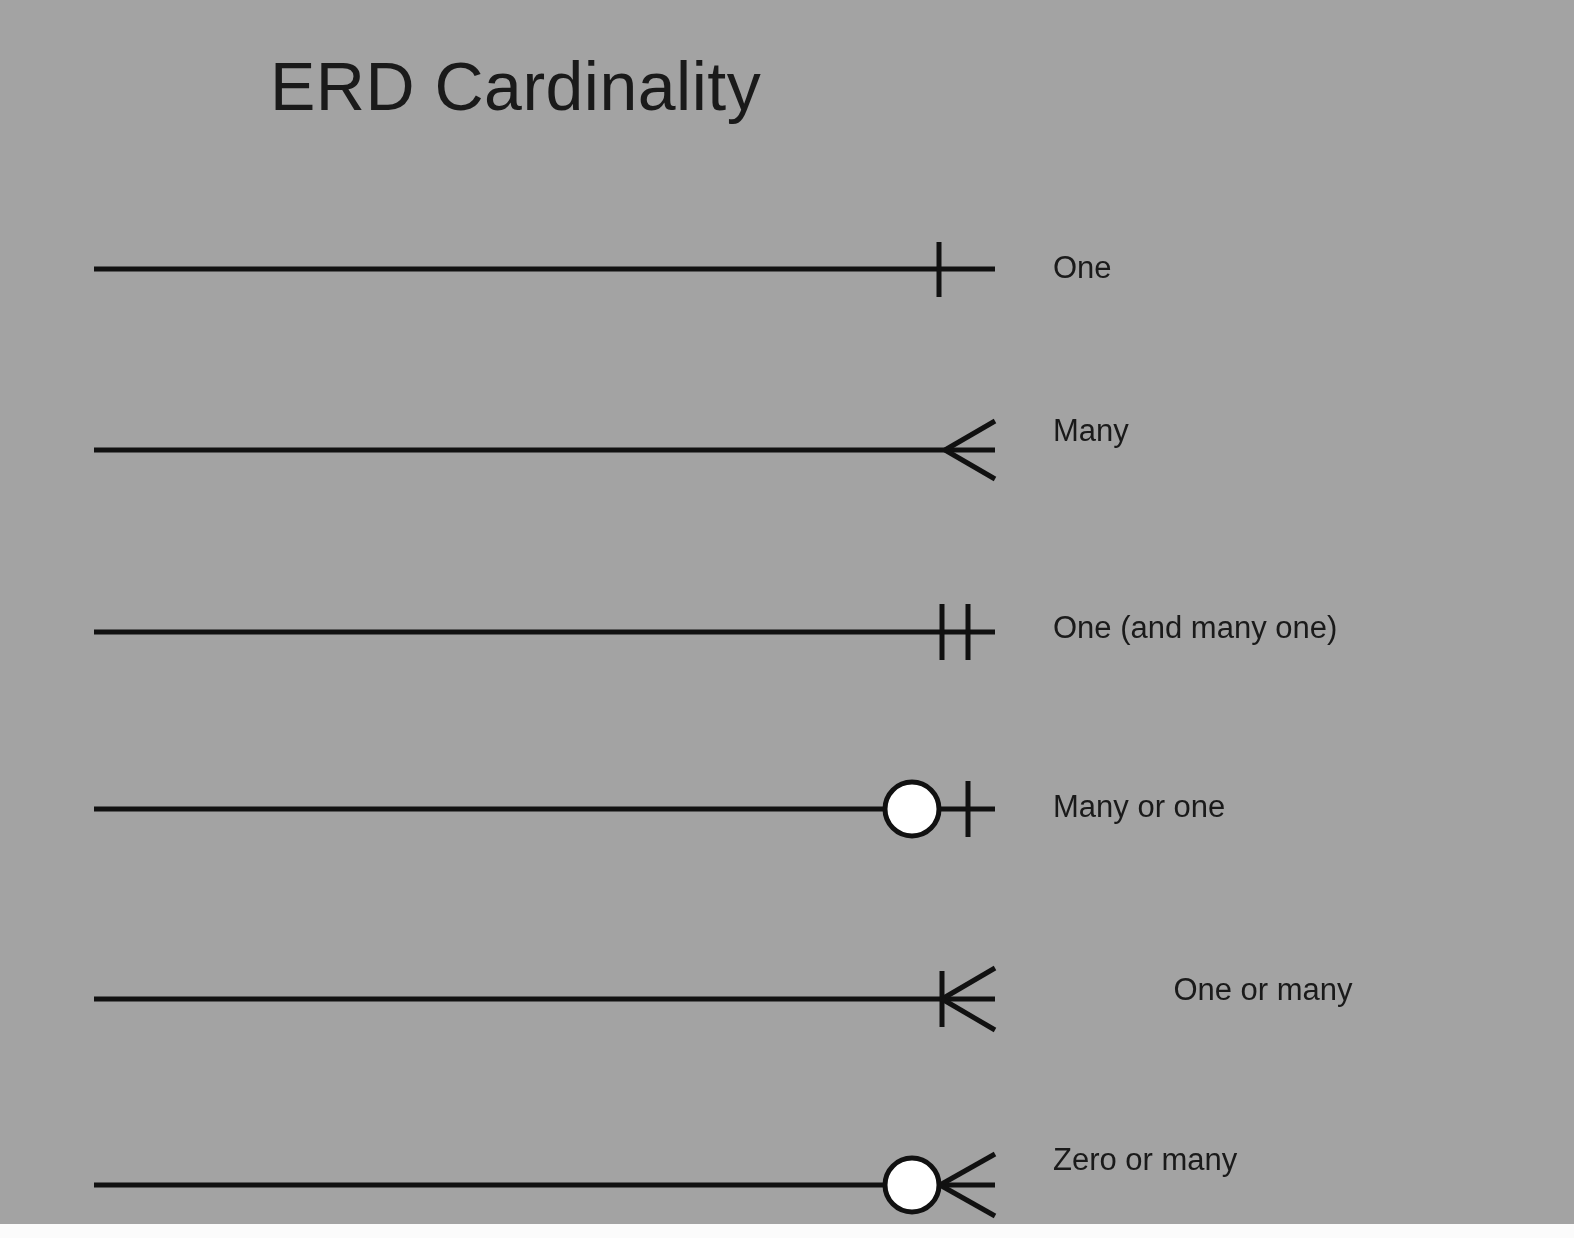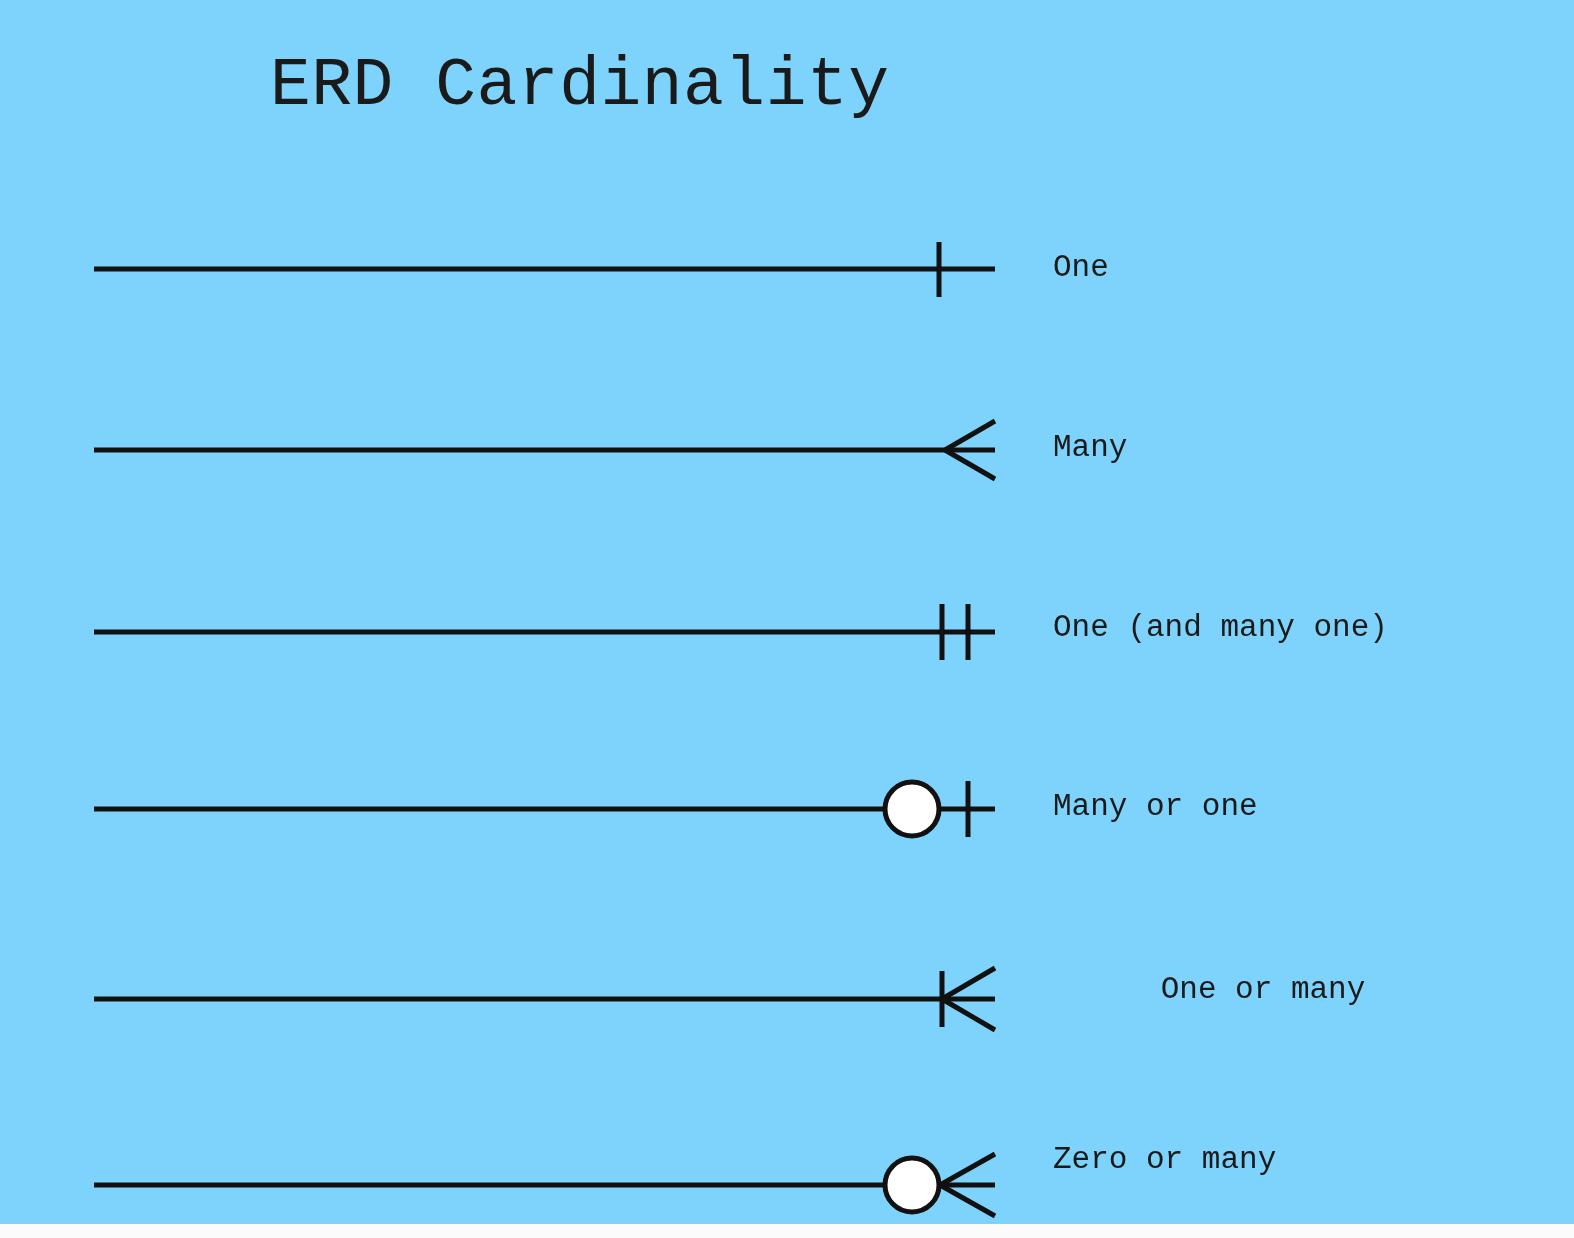--- a/index.html
+++ b/index.html
@@ -10,23 +10,22 @@
   }
   body {
     font-family: "Liberation Sans", sans-serif;
     color: #111111;
     -webkit-font-smoothing: antialiased;
   }
   #page {
     position: relative;
     width: 1574px;
     height: 1238px;
-    background: #7dd3fc;
+    background: #a3a3a3;
     overflow: hidden;
-    font-family: Liberation Mono, monospace;
   }
   #title {
     position: absolute;
     left: 270px;
     top: 52px;
     font-size: 68px;
     font-weight: 400;
     letter-spacing: 0.5px;
     color: #1a1a1a;
     white-space: nowrap;
@@ -98,21 +97,21 @@
       <svg width="920" height="120" viewBox="0 0 920 120" xmlns="http://www.w3.org/2000/svg">
         <g stroke="#111111" stroke-width="5" stroke-linecap="butt" fill="none">
           <line x1="4" y1="60" x2="905" y2="60"></line>
           <g>
             <line x1="855" y1="60" x2="905" y2="31"></line>
             <line x1="855" y1="60" x2="905" y2="89"></line>
           </g>
         </g>
       </svg>
     </div>
-    <div class="row-label" style="top:42px;">Many</div>
+    <div class="row-label" style="top:25px;">Many</div>
   </div>
 
   <div class="row" style="top:572px;">
     <div class="notation">
       <svg width="920" height="120" viewBox="0 0 920 120" xmlns="http://www.w3.org/2000/svg">
         <g stroke="#111111" stroke-width="5" stroke-linecap="butt" fill="none">
           <line x1="4" y1="60" x2="905" y2="60"></line>
           <line x1="852" y1="32" x2="852" y2="88"></line>
           <line x1="878" y1="32" x2="878" y2="88"></line>
         </g>

